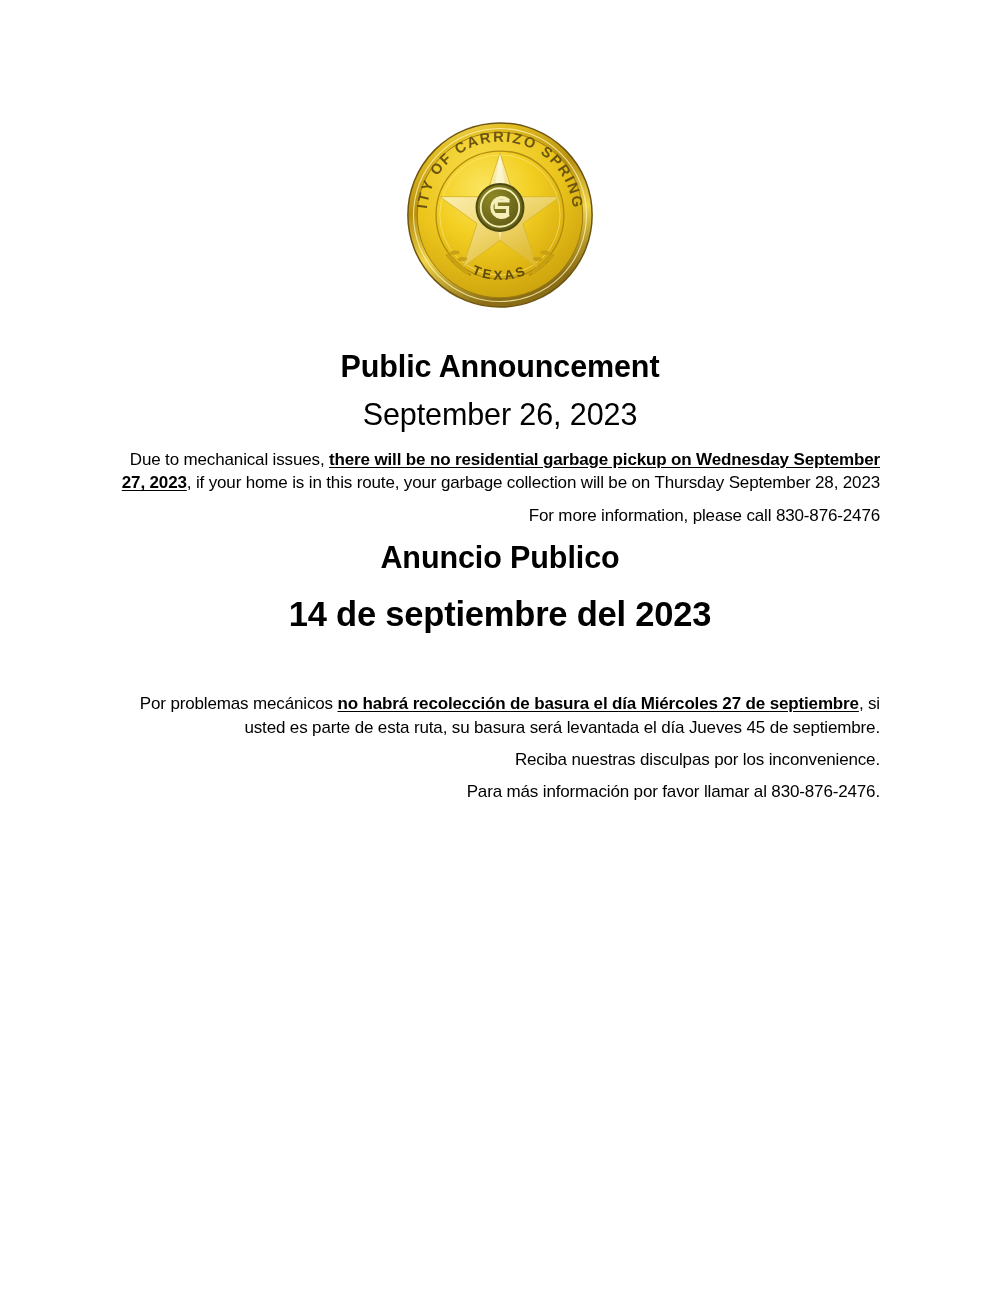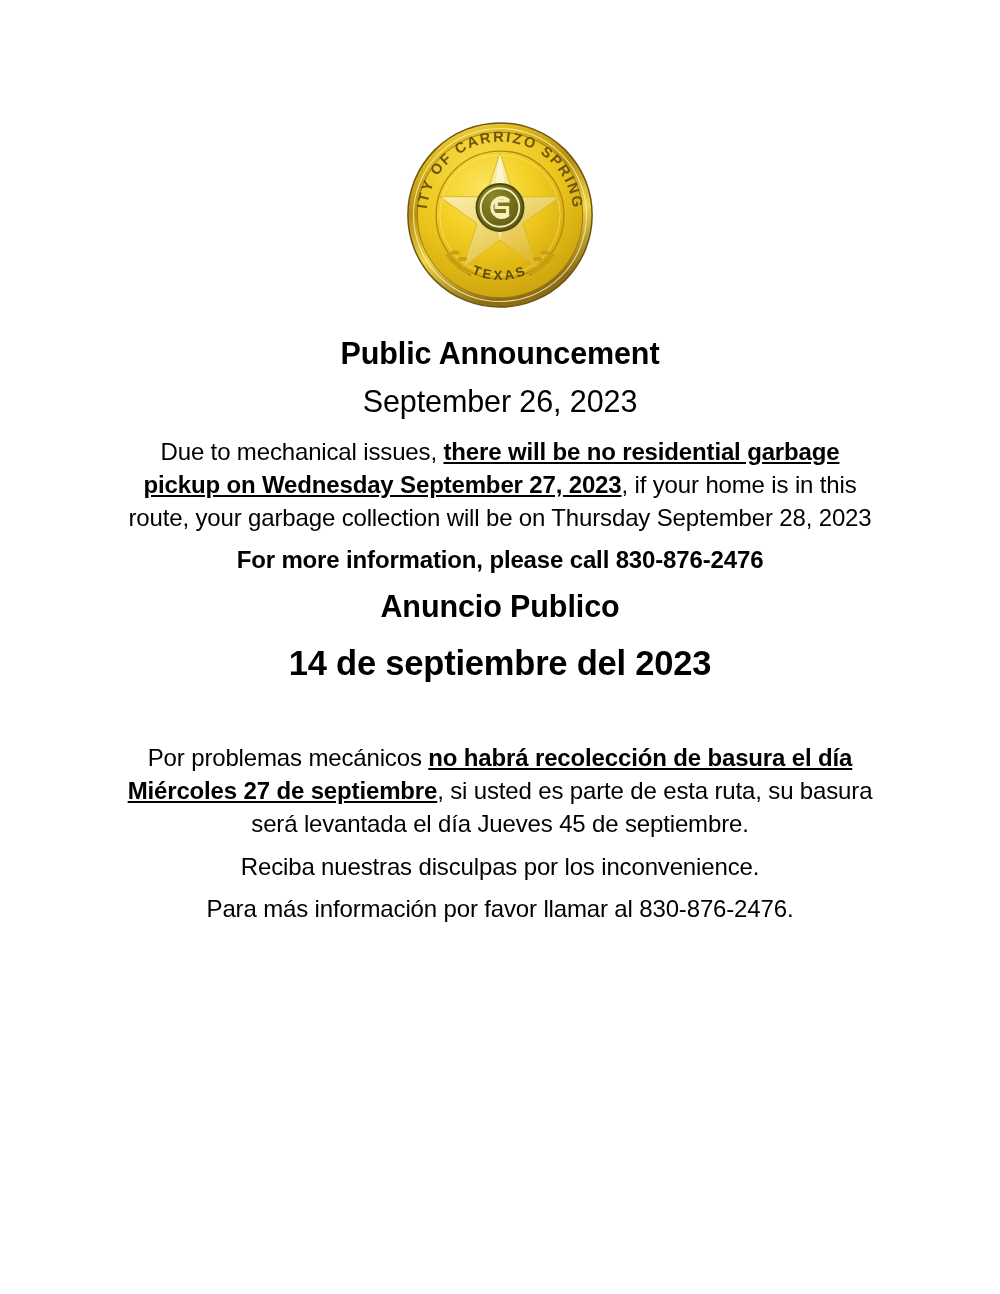--- a/index.html
+++ b/index.html
@@ -46,38 +46,39 @@
     transform: translateX(-50%);
     top: 330px;
     width: 760px;
     text-align: center;
   }
 
   .h-title {
     font-size: 30.5px;
     font-weight: bold;
     line-height: 1.26;
-    margin: 4px 0 10px 0;
+    margin: 17px 0 10px 0;
     letter-spacing: -0.1px;
   }
   .h-date {
     font-size: 30.5px;
     font-weight: normal;
     line-height: 1.26;
     margin: 0 0 14px 0;
     letter-spacing: -0.1px;
   }
 
   .body-para {
-    font-size: 24px;
+    font-size: 17px;
     line-height: 1.38;
     margin: 0 0 9px 0;
     letter-spacing: -0.15px;
-  }
-  .body-para.tight { margin-bottom: 6px; font-weight: bold; }
+    text-align: right;
+  }
+  .body-para.tight { margin-bottom: 6px; }
 
   .em-ul {
     font-weight: bold;
     text-decoration: underline;
     text-underline-offset: 2px;
   }
 
   .h-title-es {
     font-size: 30.5px;
     font-weight: bold;

